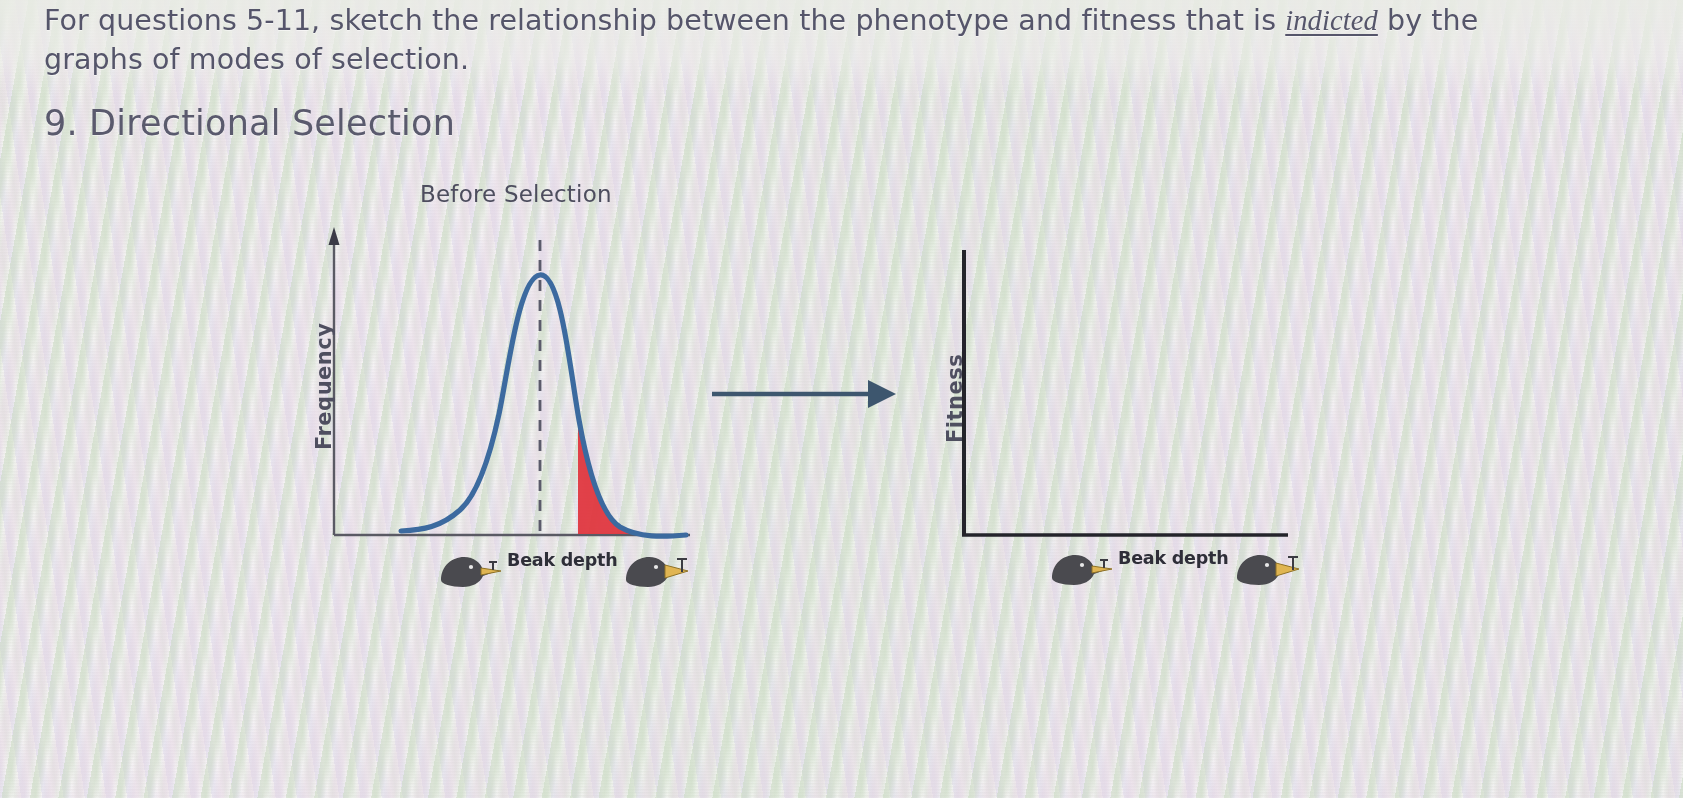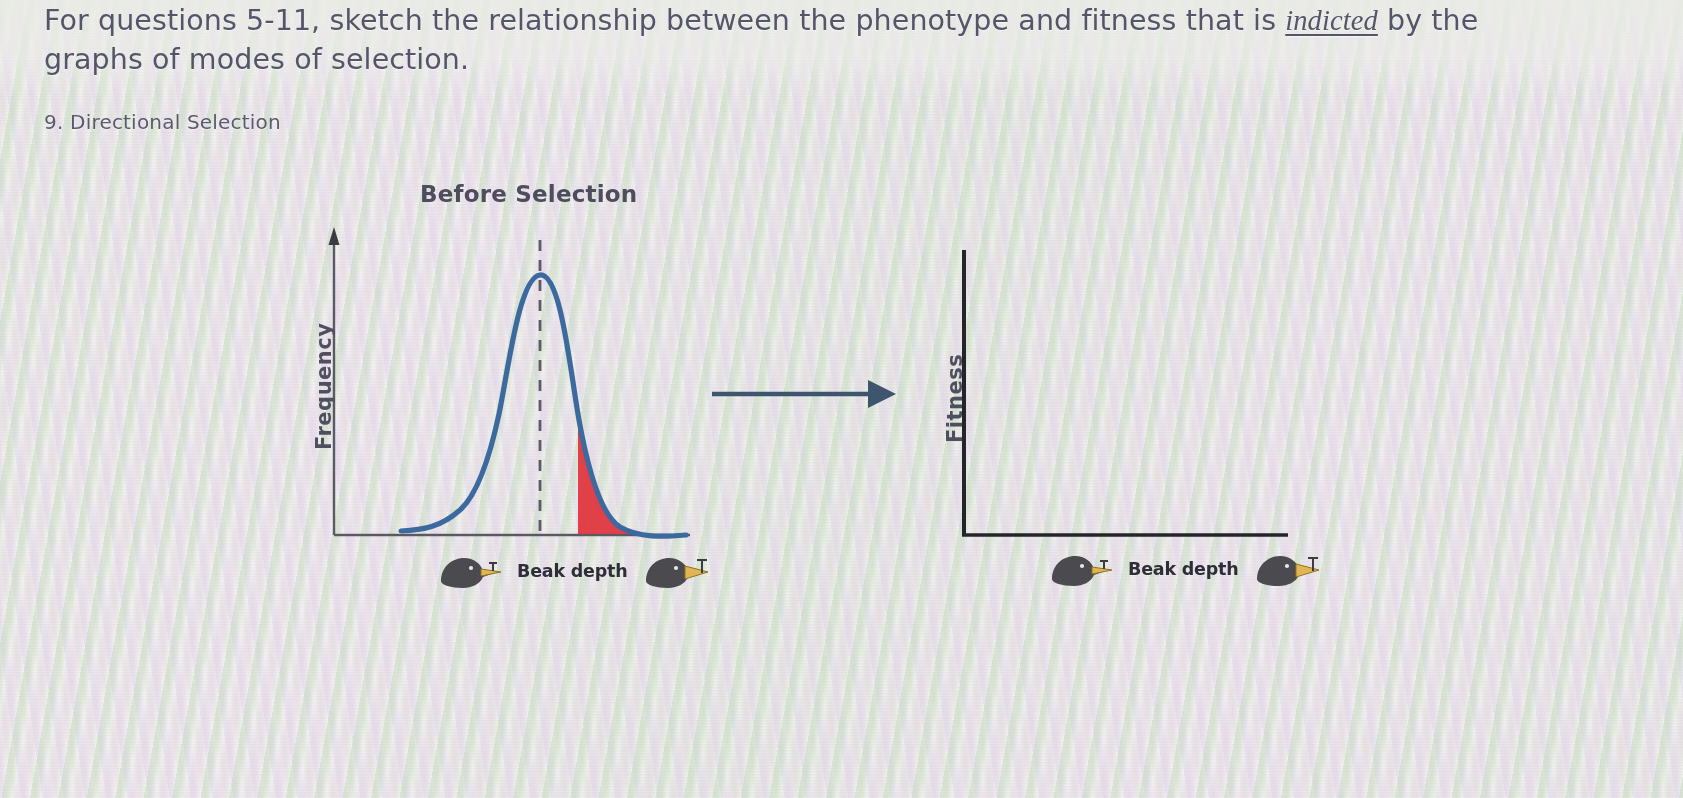--- a/index.html
+++ b/index.html
@@ -68,65 +68,63 @@
   .prompt .em {
     font-style: italic;
     text-decoration: underline;
     text-underline-offset: 4px;
     font-family: Liberation Serif, serif;
   }
   .question-heading {
     position: absolute;
     left: 44px;
     top: 103px;
-    font-size: 20px;
+    font-size: 35px;
     color: #5a5a6d;
     letter-spacing: 0.2px;
     text-shadow: 0 1px 0 rgba(255,255,255,0.5);
-    margin-top: 7px;
   }
 
   
   #figure {
     position: absolute;
     left: 0;
     top: 165px;
     width: 1400px;
     height: 450px;
   }
   .fig-svg { display: block; }
 
   .fig-title {
     position: absolute;
     left: 420px;
     top: 16px;
     font-size: 23px;
-    font-weight: bold;
+    font-weight: normal;
     color: #4d4d5e;
     letter-spacing: 0.2px;
   }
 
   .axis-label {
     position: absolute;
     font-size: 21px;
     font-weight: bold;
     color: #4f4f60;
     transform: rotate(-90deg);
     transform-origin: left top;
     white-space: nowrap;
     letter-spacing: 0.5px;
   }
   #freq-label { left: 312px; top: 285px; }
   #fitness-label { left: 943px; top: 278px; }
 
   .xaxis-group {
     position: absolute;
     display: flex;
-    align-items: center;
-    gap: 12px;
+    gap: 2px;
     height: 42px;
   }
   #x-left { left: 435px; top: 385px; }
   #x-right { left: 1046px; top: 383px; }
 
   .beak-label {
     font-size: 17.5px;
     font-weight: bold;
     color: #2e2e38;
     white-space: nowrap;

